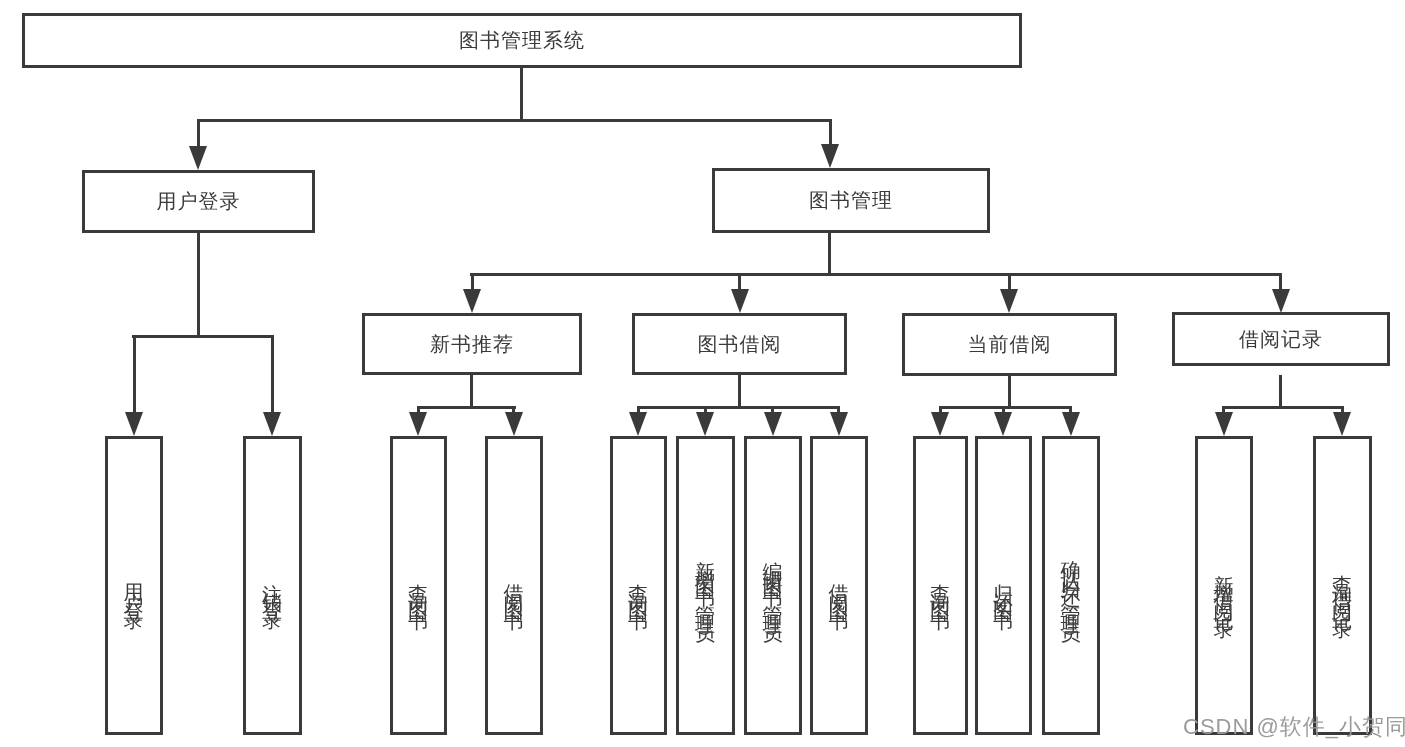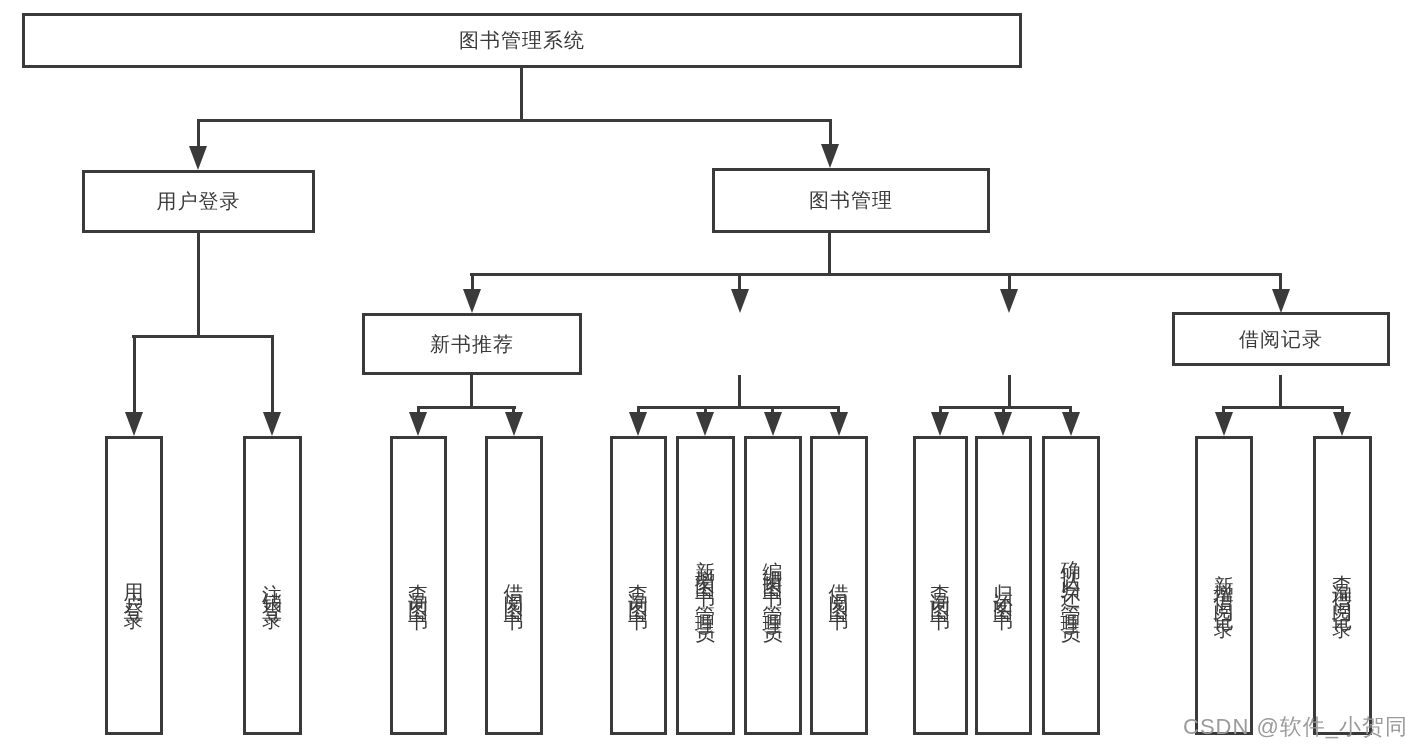--- a/index.html
+++ b/index.html
@@ -167,20 +167,22 @@
   <div class="arrow" id="a-g7"></div>
   <div class="arrow" id="a-g8"></div>
   <div class="arrow" id="a-g9"></div>
   <div class="arrow" id="a-g10"></div>
   <div class="arrow" id="a-g11"></div>
 
   <div class="node" id="n-root">图书管理系统</div>
   <div class="node" id="n-userlogin">用户登录</div>
   <div class="node" id="n-bookmgmt">图书管理</div>
   <div class="node" id="n-newbook">新书推荐</div>
+  <div class="node" id="n-bookborrow">图书借阅</div>
+  <div class="node" id="n-currentborrow">当前借阅</div>
   <div class="node" id="n-borrowrecord">借阅记录</div>
 
   <div class="node vnode" id="l1">用户登录</div>
   <div class="node vnode" id="l2">注销登录</div>
   <div class="node vnode" id="l3">查询图书</div>
   <div class="node vnode" id="l4">借阅图书</div>
   <div class="node vnode" id="l5">查询图书</div>
   <div class="node vnode" id="l6">新增图书（管理员）</div>
   <div class="node vnode" id="l7">编辑图书（管理员）</div>
   <div class="node vnode" id="l8">借阅图书</div>

